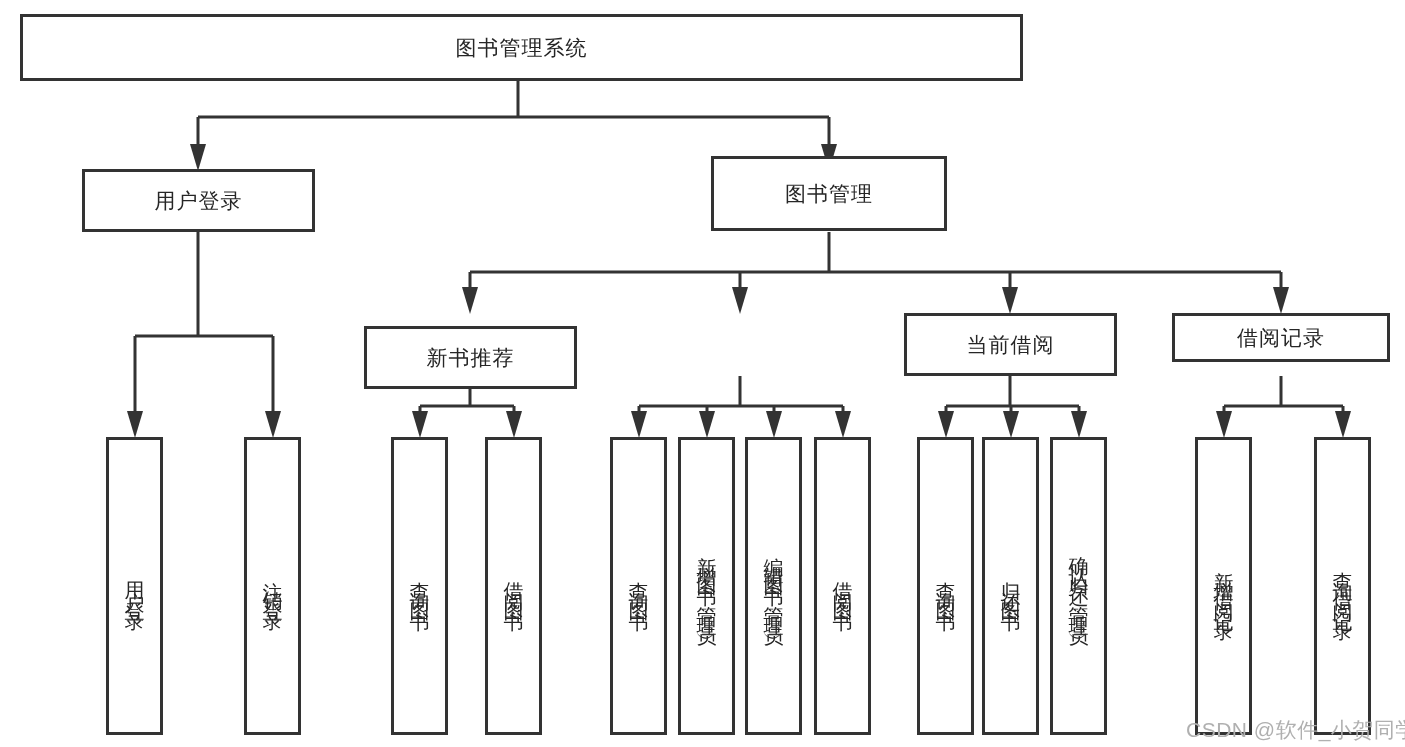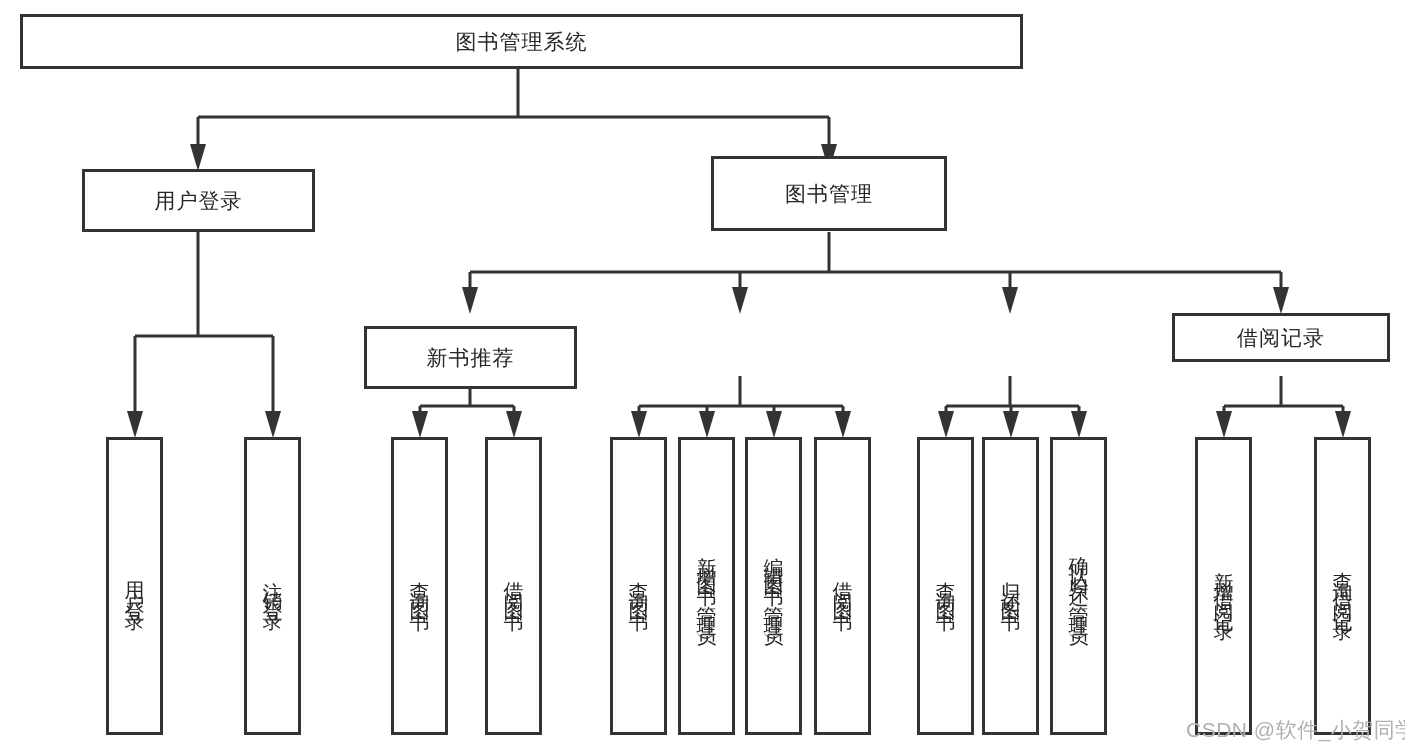--- a/index.html
+++ b/index.html
@@ -53,33 +53,36 @@
       <polygon points="774,438 766,411 782,411"></polygon>
       <polygon points="843,438 835,411 851,411"></polygon>
       <polygon points="946,438 938,411 954,411"></polygon>
       <polygon points="1011,438 1003,411 1019,411"></polygon>
       <polygon points="1079,438 1071,411 1087,411"></polygon>
       <polygon points="1224,438 1216,411 1232,411"></polygon>
       <polygon points="1343,438 1335,411 1351,411"></polygon>
     </g>
   </svg>
 
-  <div class="node hnode" style="left:20px;top:14px;width:1003px;height:55px">
+  <div class="node hnode" style="left:20px;top:14px;width:1003px;height:67px">
     <span>图书管理系统</span>
   </div>
 
   <div class="node hnode" style="left:82px;top:169px;width:233px;height:63px">
     <span>用户登录</span>
   </div>
   <div class="node hnode" style="left:711px;top:156px;width:236px;height:75px">
     <span>图书管理</span>
   </div>
 
   <div class="node hnode" style="left:364px;top:326px;width:213px;height:63px">
     <span>新书推荐</span>
+  </div>
+  <div class="node hnode" style="left:904px;top:313px;width:213px;height:63px">
+    <span>当前借阅</span>
   </div>
   <div class="node hnode" style="left:1172px;top:313px;width:218px;height:49px">
     <span>借阅记录</span>
   </div>
 
   <div class="node vnode" style="left:106px;top:437px;width:57px;height:298px">
     <span>用户登录</span>
   </div>
   <div class="node vnode" style="left:244px;top:437px;width:57px;height:298px">
     <span>注销登录</span>

